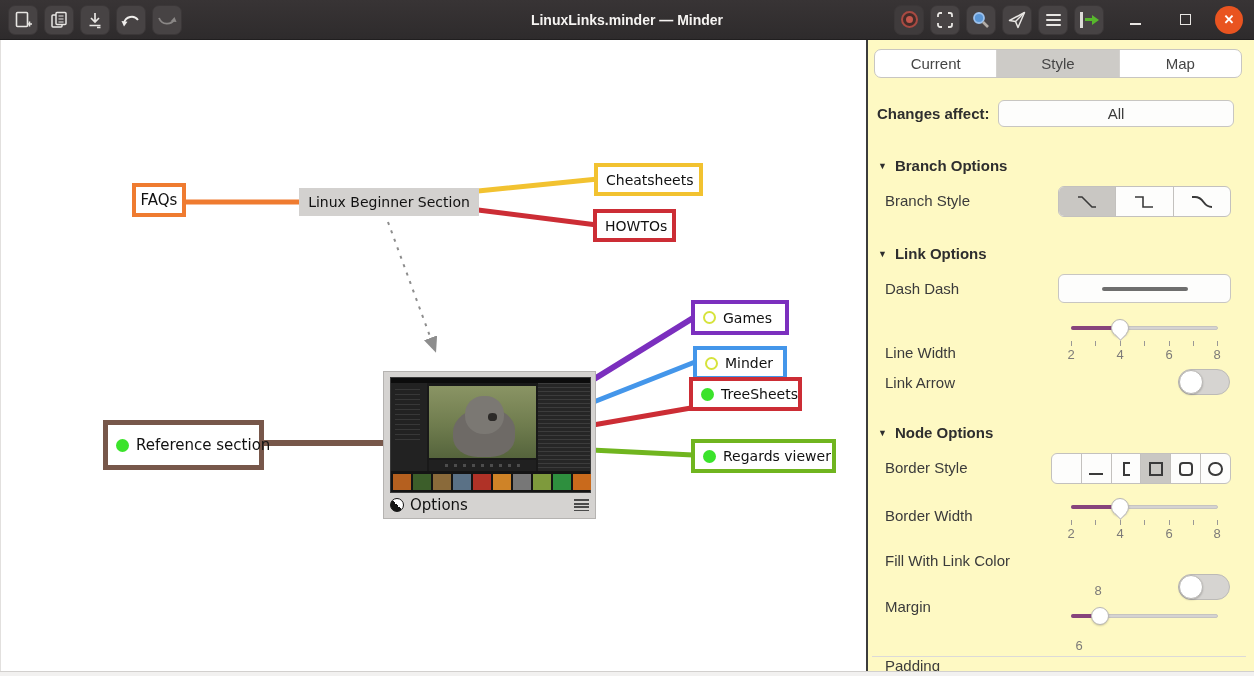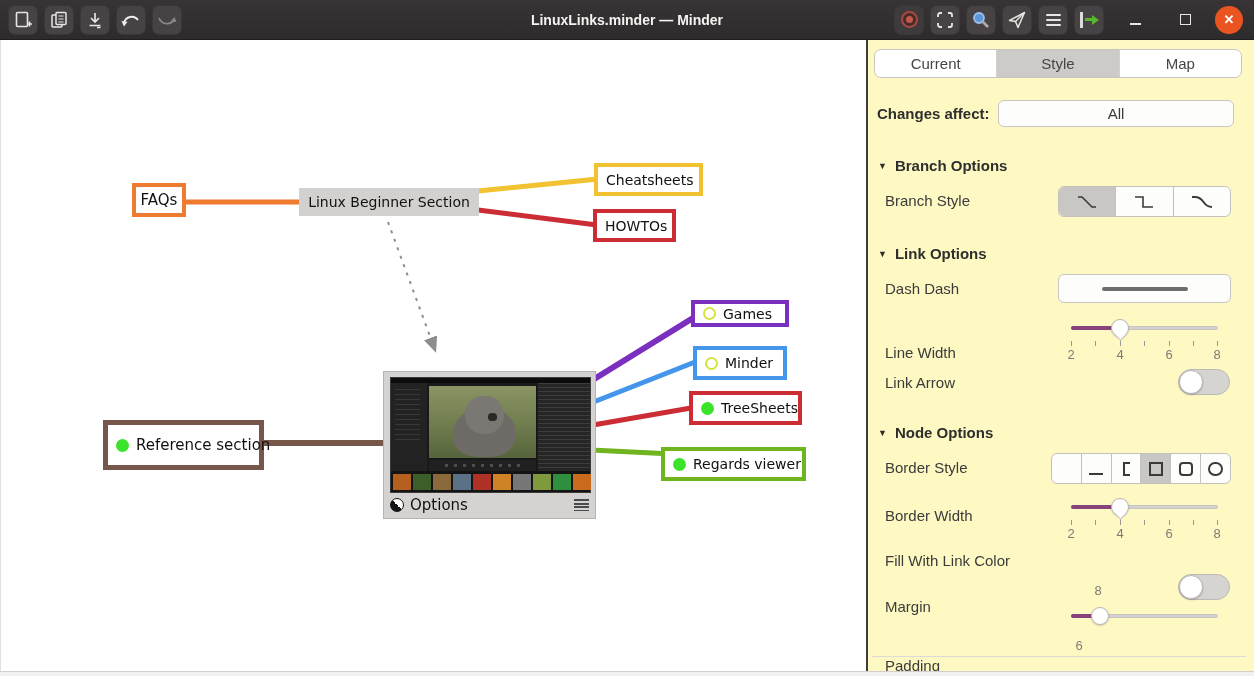--- a/index.html
+++ b/index.html
@@ -230,38 +230,38 @@
     </div>
 
     <div class="mm-node" style="left: 593px; top: 123px; width: 109px; height: 33px; border-color: rgb(242, 194, 48);">
       <span>Cheatsheets</span>
     </div>
 
     <div class="mm-node" style="left: 592px; top: 169px; width: 83px; height: 33px; border-color: rgb(204, 45, 53);">
       <span>HOWTOs</span>
     </div>
 
-    <div class="mm-node" style="left: 690px; top: 260px; width: 98px; height: 27px; border-color: rgb(123, 47, 190);">
+    <div class="mm-node" style="left: 690px; top: 260px; width: 98px; height: 35px; border-color: rgb(123, 47, 190);">
       <span class="task-circle"></span>
       <span>Games</span>
       <span class="fold-icon"></span>
     </div>
 
     <div class="mm-node" style="left: 692px; top: 306px; width: 94px; height: 34px; border-color: rgb(68, 150, 234);">
       <span class="task-circle"></span>
       <span>Minder</span>
       <span class="fold-icon"></span>
     </div>
 
-    <div class="mm-node" style="left: 688px; top: 351px; width: 113px; height: 34px; border-color: rgb(204, 45, 53);">
+    <div class="mm-node" style="left: 688px; top: 337px; width: 113px; height: 34px; border-color: rgb(204, 45, 53);">
       <span class="task-done"></span>
       <span>TreeSheets</span>
     </div>
 
-    <div class="mm-node" style="left: 660px; top: 399px; width: 145px; height: 34px; border-color: rgb(112, 181, 31); margin-top: 8px;">
+    <div class="mm-node" style="left: 690px; top: 399px; width: 145px; height: 34px; border-color: rgb(112, 181, 31);">
       <span class="task-done"></span>
       <span>Regards viewer</span>
     </div>
 
     <div class="mm-node" style="left: 102px; top: 380px; width: 161px; height: 50px; border-width: 5px; font-size: 15px; border-color: rgb(119, 87, 74);">
       <span class="task-done"></span>
       <span>Reference section</span>
     </div>
 
     <div class="reviews-node" style="background: rgb(213, 211, 209);">

